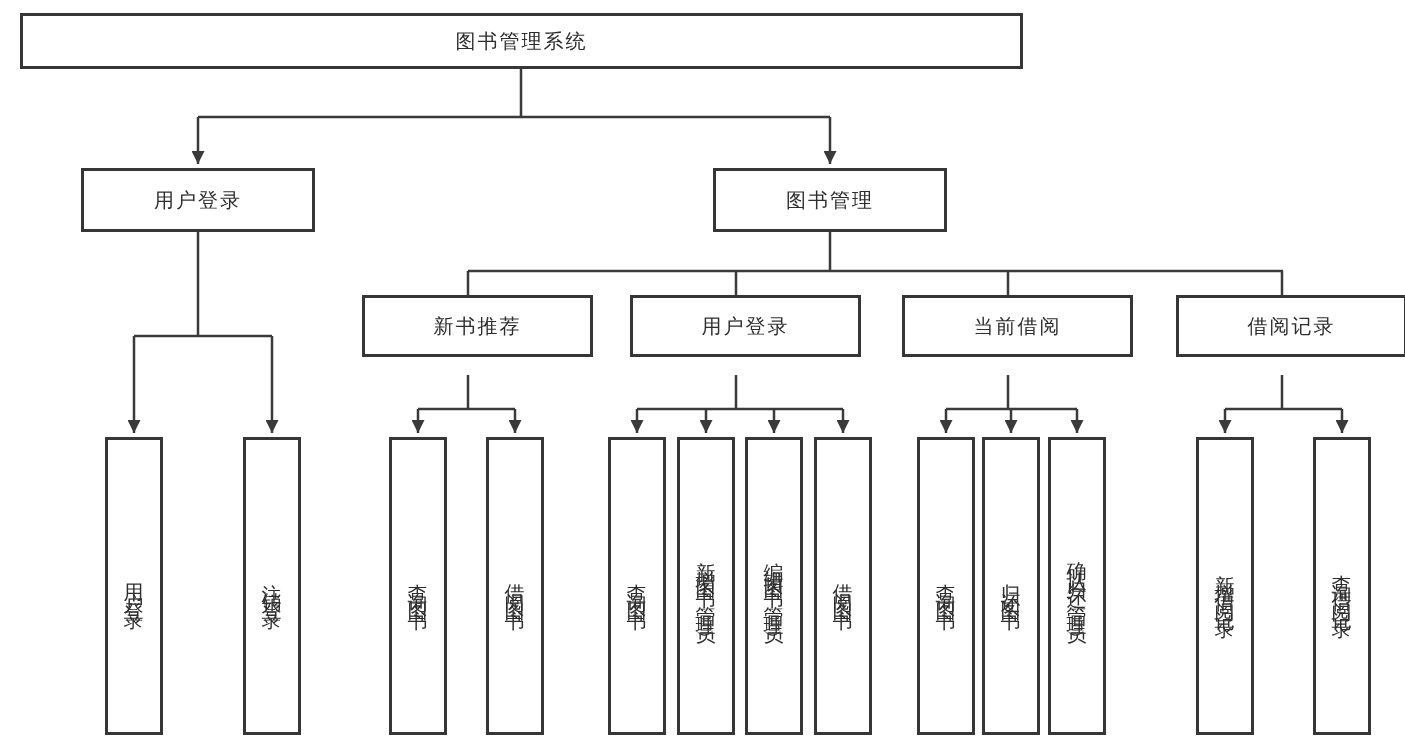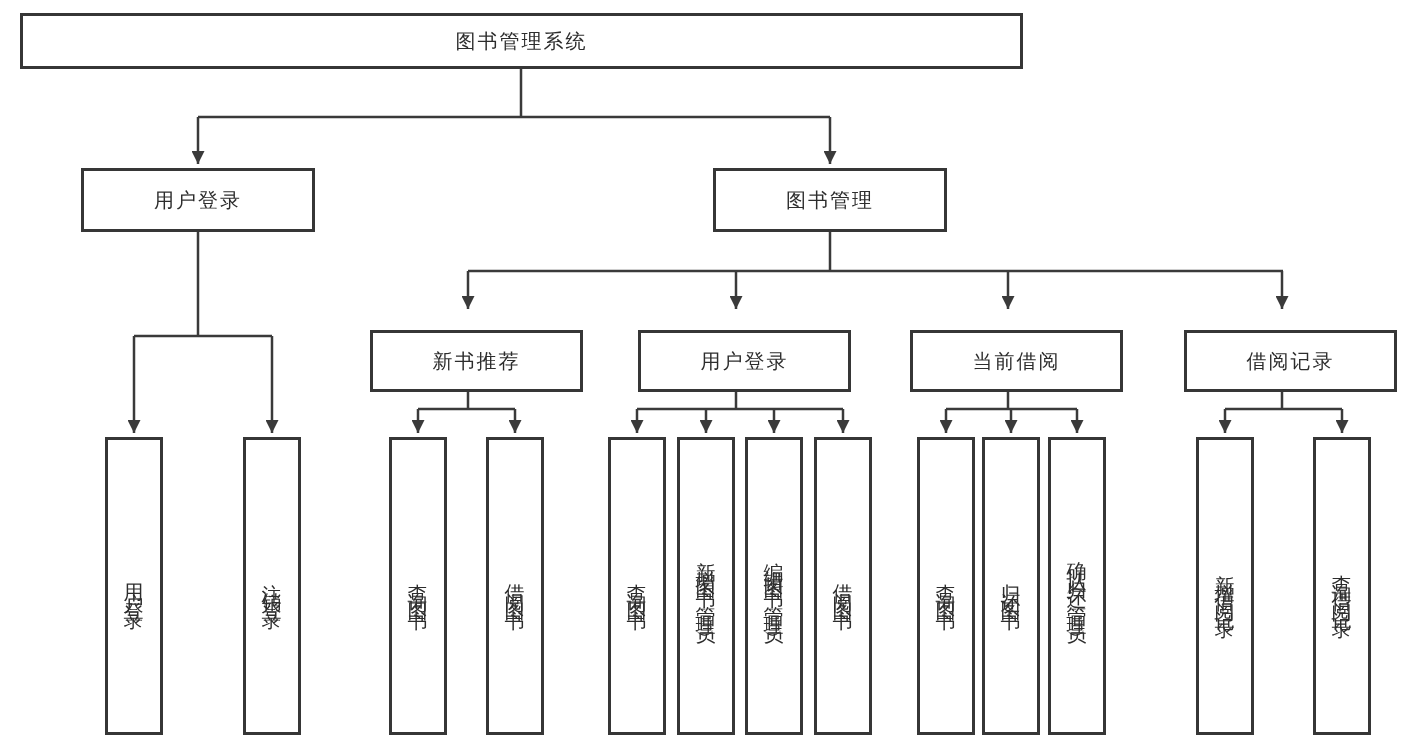--- a/index.html
+++ b/index.html
@@ -24,21 +24,21 @@
     background: #ffffff;
     color: #2d2d2d;
     display: flex;
     align-items: center;
     justify-content: center;
     z-index: 2;
   }
   .h-node { font-size: 20px; letter-spacing: 2px; white-space: nowrap; }
   .root  { left: 20px;  top: 13px;  width: 1003px; height: 56px; font-size: 20px; }
   .lv2   { top: 168px; width: 234px; height: 64px; }
-  .lv3   { top: 330px; width: 213px; height: 62px; margin-left: 8px; }
+  .lv3   { top: 295px; width: 231px; height: 62px; }
   .b-user  { left: 81px; }
   .b-book  { left: 713px; }
   .g-new   { left: 362px; }
   .g-borrow{ left: 630px; }
   .g-cur   { left: 902px; }
   .g-rec   { left: 1176px; }
   .leaf {
     top: 437px; width: 58px; height: 298px;
   }
   .leaf .vtext {

